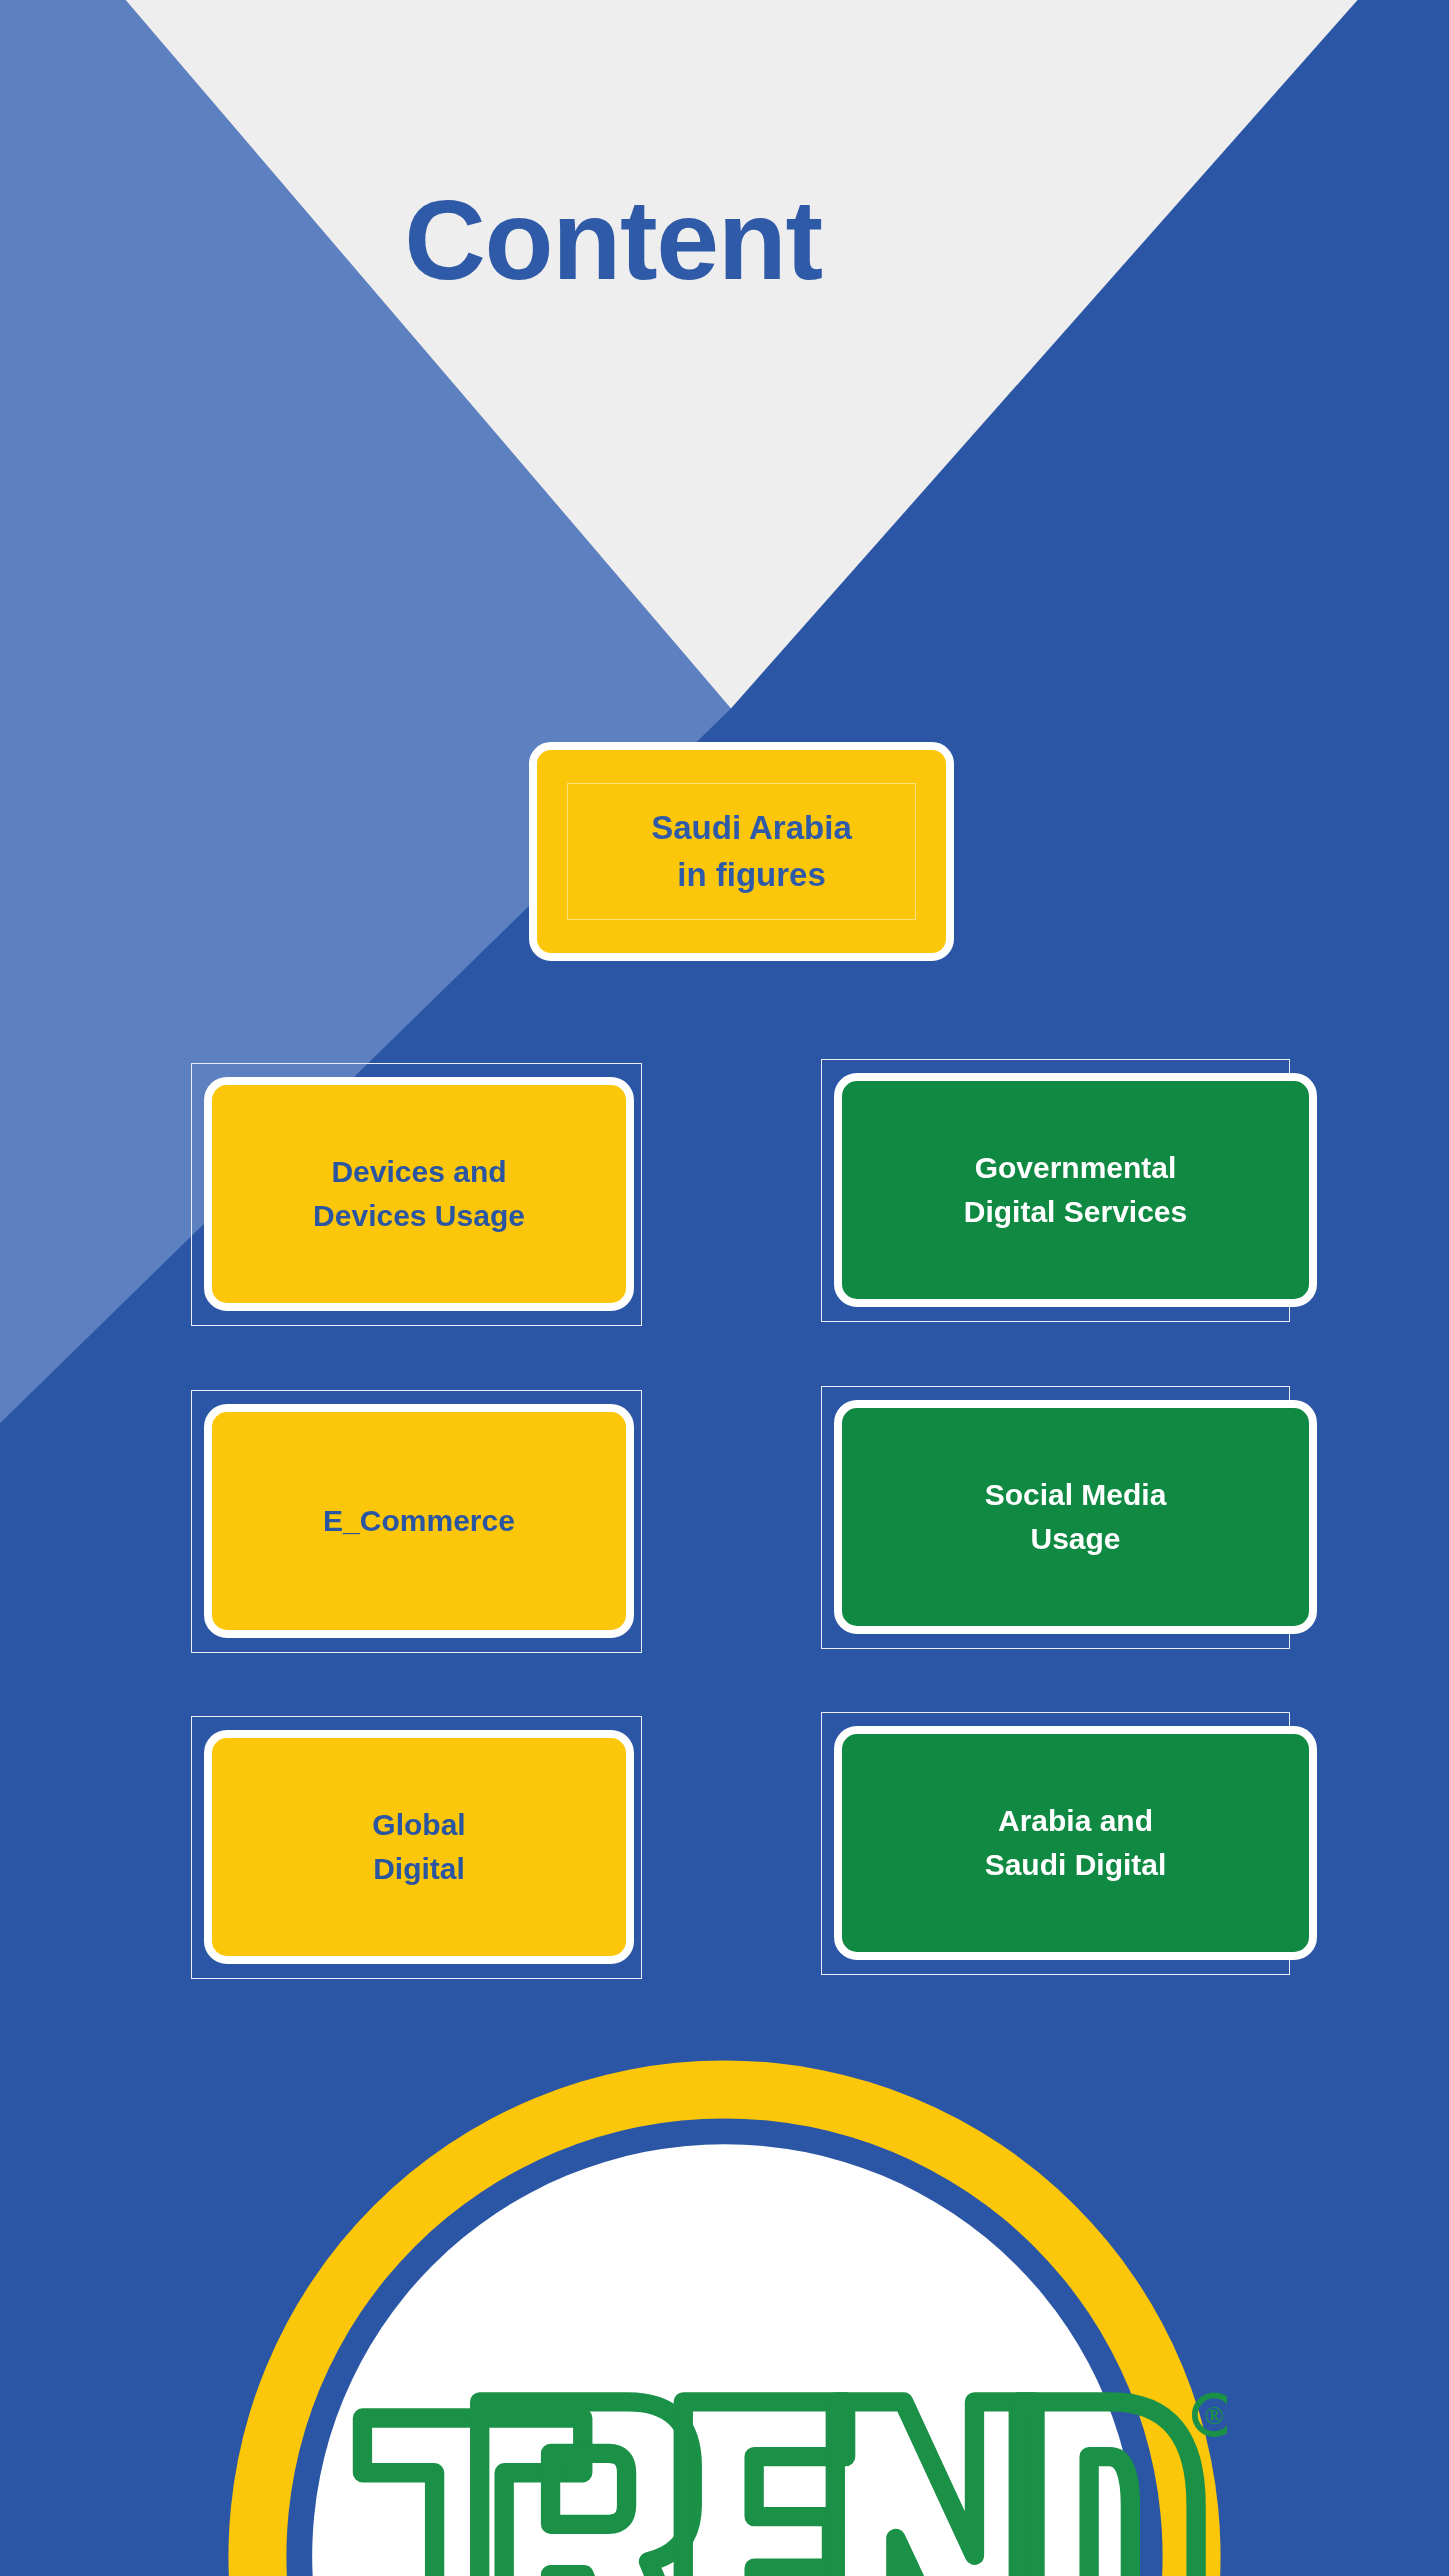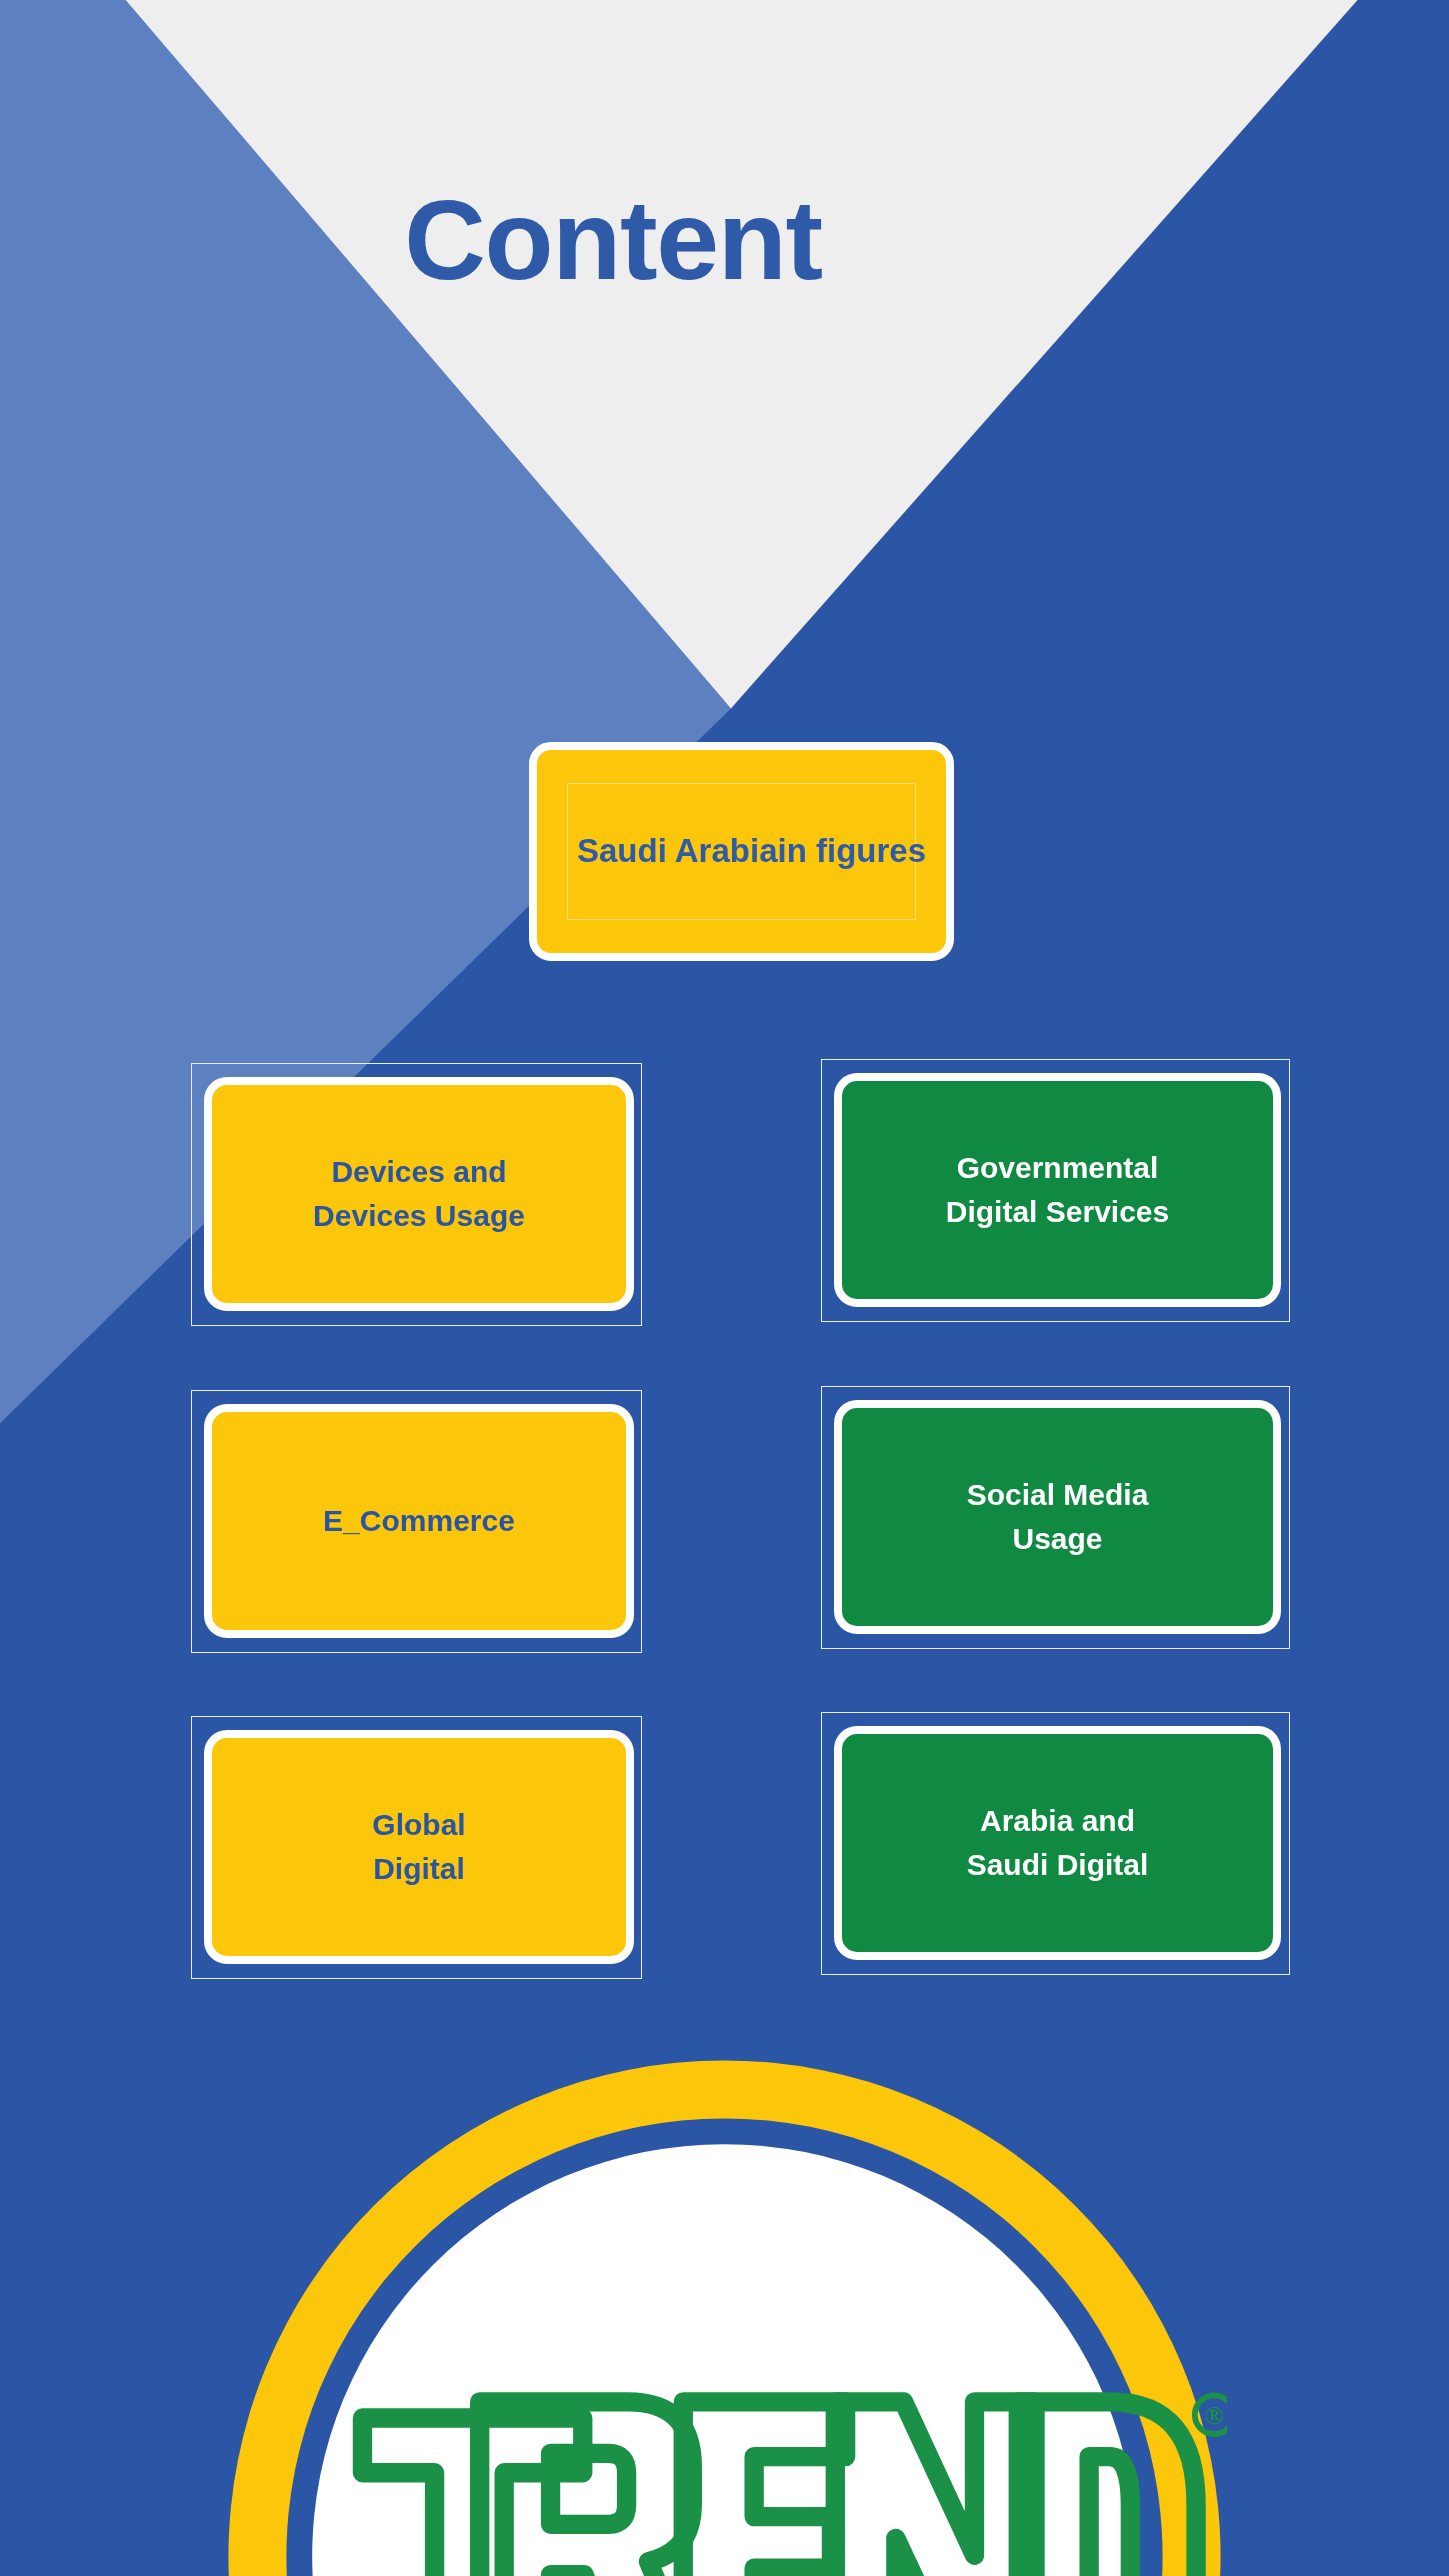--- a/index.html
+++ b/index.html
@@ -18,21 +18,21 @@
 
   
   #root-card{
     position:absolute;left:529px;top:742px;width:425px;height:219px;
     background:#fcc60b;border:8.4px solid #ffffff;border-radius:22px;
     box-sizing:border-box;
   }
   #root-inner-frame{
     position:absolute;left:30px;top:33px;right:30px;bottom:33px;
     border:1.9px solid #ffe07a;box-sizing:border-box;
-    display:flex;flex-direction:row;align-items:center;justify-content:center;padding-left:20px;
+    display:flex;flex-direction:column;align-items:center;justify-content:center;padding-left:20px;
   }
   #root-card .line{
     color:#2f5aa8;font-size:33px;font-weight:bold;line-height:1.42;text-align:center;
     white-space:nowrap;
   }
 
   
   .frame{position:absolute;border:1.9px solid #e9eef7;box-sizing:border-box;}
   .card{
     position:absolute;box-sizing:border-box;border:8.4px solid #ffffff;
@@ -45,21 +45,21 @@
   .card.yellow{background:#fcc60b;}
   .card.yellow .line{color:#2a55a2;}
   .card.green{background:#108a42;}
   .card.green .line{color:#ffffff;}
 
   
   .fr-L{left:191px;width:451px;}
   .cd-L{left:204px;width:430px;}
   
   .fr-R{left:821px;width:469px;}
-  .cd-R{left:834px;width:447px;}
+  .cd-R{left:834px;width:483px;}
 
   .row1-fr{top:1063px;height:263px;}
   .row1-cd{top:1077px;height:234px;}
   .row2-fr{top:1390px;height:263px;}
   .row2-cd{top:1404px;height:234px;}
   .row3-fr{top:1716px;height:263px;}
   .row3-cd{top:1730px;height:234px;}
 
   
   .fr-R.row1-fr{top:1059px;}

